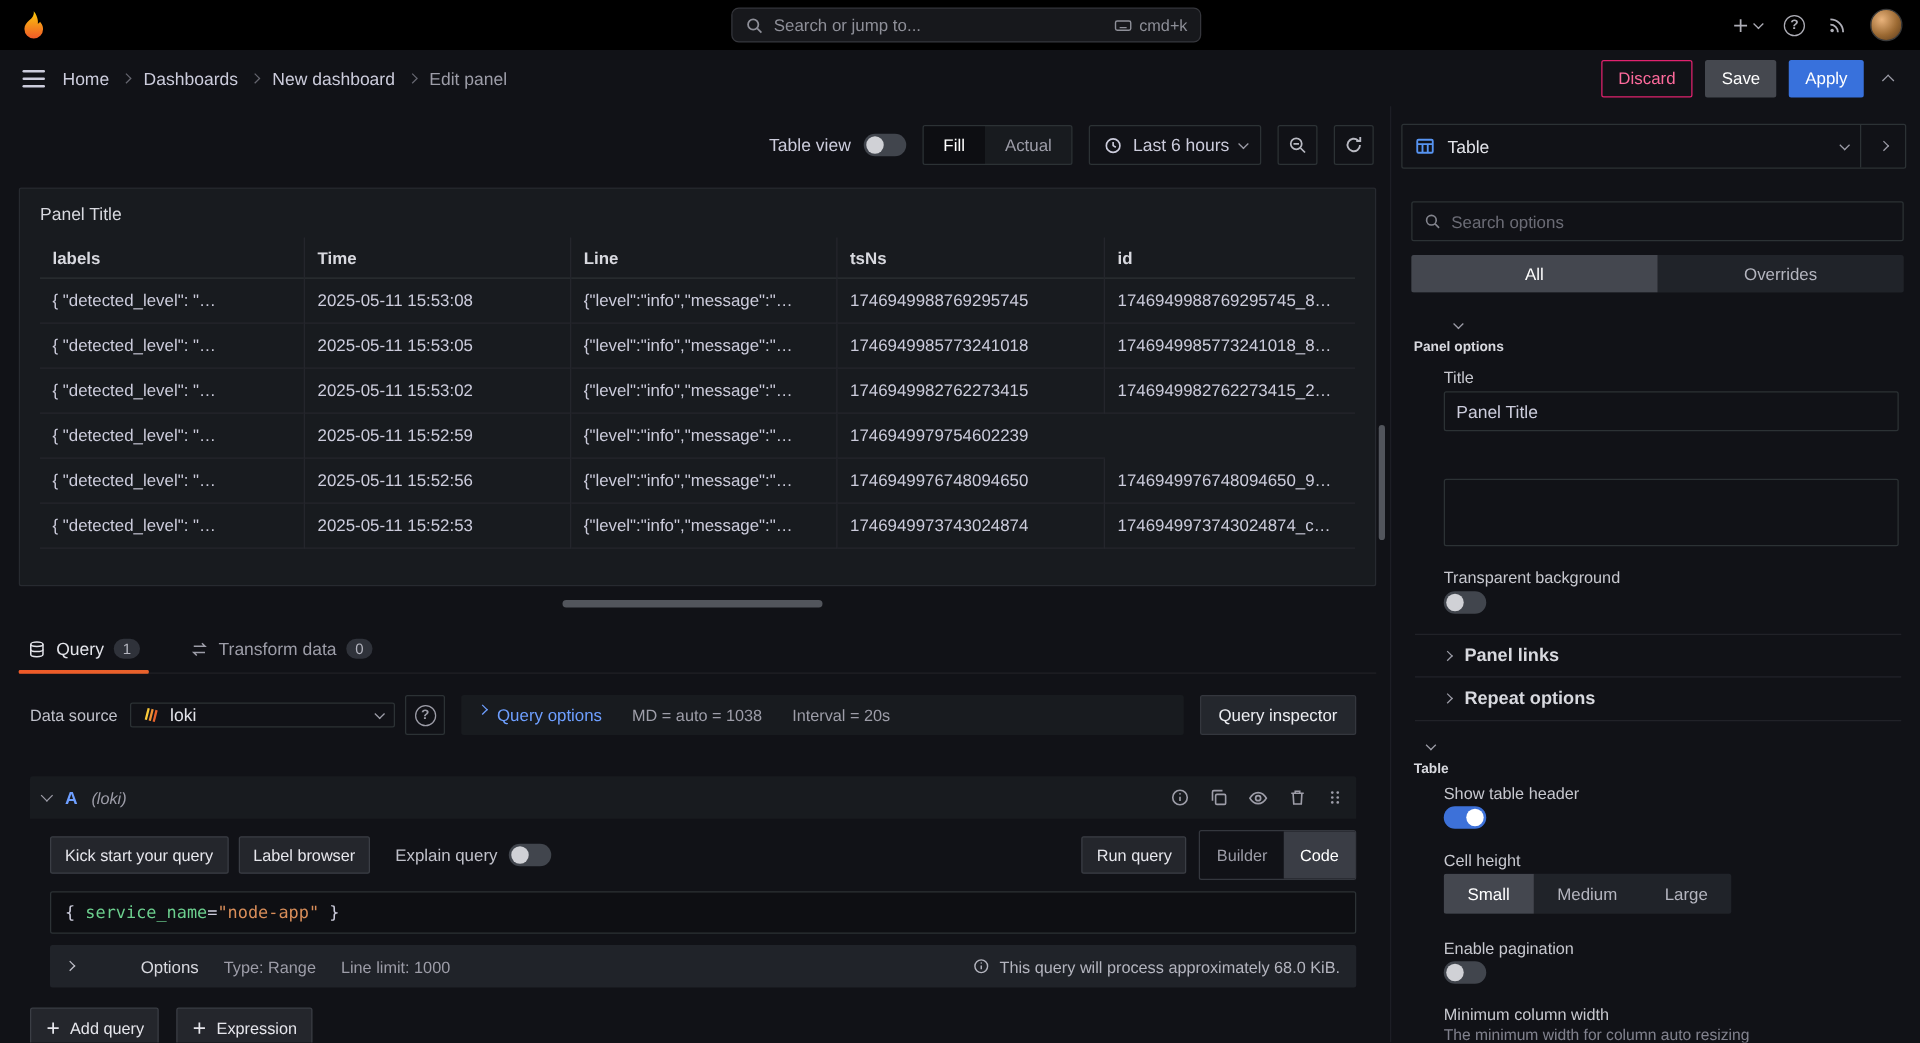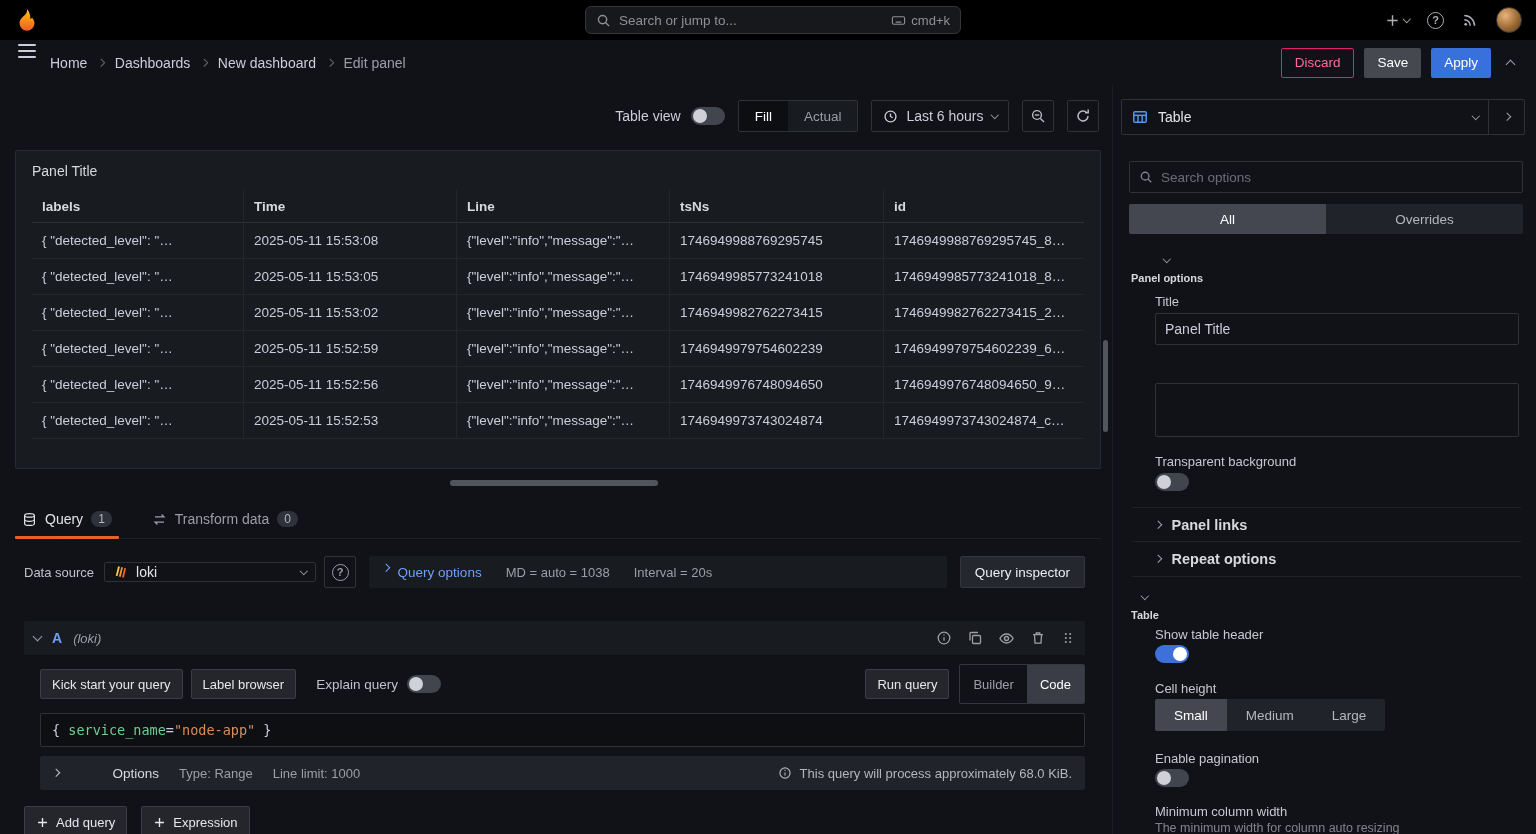--- a/index.html
+++ b/index.html
@@ -19,21 +19,21 @@
 
   
   .topbar { position:absolute; left:0; top:0; right:0; height:40px; background:#000; display:flex; align-items:center; padding:0 14px; z-index:6; }
   .top-search { position:absolute; left:585px; top:6px; width:376px; height:28px; background:#17181c; border:1px solid #35363c; border-radius:6px; display:flex; align-items:center; gap:8px; padding:0 10px; color:#8e8f98; font-size:13.5px; cursor:text; }
   .kbd { display:flex; align-items:center; gap:5px; color:#8e8f98; font-size:13px; }
   .top-actions { margin-left:auto; display:flex; align-items:center; gap:18px; color:#aeaeb7; }
   .newbtn { display:flex; align-items:center; gap:4px; cursor:pointer; }
   .avatar { width:26px; height:26px; border-radius:50%; background:radial-gradient(circle at 35% 32%, #e9b37c, #9c6a33 55%, #57381a); border:1px solid #3a3a3a; cursor:pointer; }
 
   
-  .navbar { position:absolute; left:0; top:40px; right:0; height:45px; display:flex; padding:0 16px; gap:12px; }
+  .navbar { position:absolute; left:0; top:40px; right:0; height:45px; display:flex; align-items:center; padding:0 16px; gap:12px; }
   .burger { display:flex; flex-direction:column; gap:4px; cursor:pointer; padding:4px 2px; }
   .burger i { display:block; width:18px; height:2px; background:#ccccdc; border-radius:1px; }
   .crumbs { display:flex; align-items:center; gap:11px; font-size:14px; }
   .crumb { color:#ccccdc; cursor:pointer; }
   .crumb.last { color:#9d9da8; cursor:default; }
   .crumb-sep { color:rgba(204,204,220,0.45); }
   .nav-actions { margin-left:auto; display:flex; align-items:center; gap:10px; }
   .btn { height:30px; padding:0 13px; border-radius:2px; font-size:13.5px; font-family:inherit; display:flex; align-items:center; justify-content:center; border:none; cursor:pointer; }
   .btn-danger { background:transparent; border:1px solid #e0226e; color:#ff6b9d; }
   .btn-gray { background:#45484f; color:#fff; }
@@ -281,21 +281,20 @@
     <div class="cell">{"level":"info","message":"…</div>
     <div class="cell">1746949982762273415</div>
     <div class="cell">1746949982762273415_2…</div>
   </div>
 
   <div class="trow">
     <div class="cell">{ "detected_level": "…</div>
     <div class="cell">2025-05-11 15:52:59</div>
     <div class="cell">{"level":"info","message":"…</div>
     <div class="cell">1746949979754602239</div>
-    <div class="cell">1746949979754602239_6…</div>
   </div>
 
   <div class="trow">
     <div class="cell">{ "detected_level": "…</div>
     <div class="cell">2025-05-11 15:52:56</div>
     <div class="cell">{"level":"info","message":"…</div>
     <div class="cell">1746949976748094650</div>
     <div class="cell">1746949976748094650_9…</div>
   </div>
 

